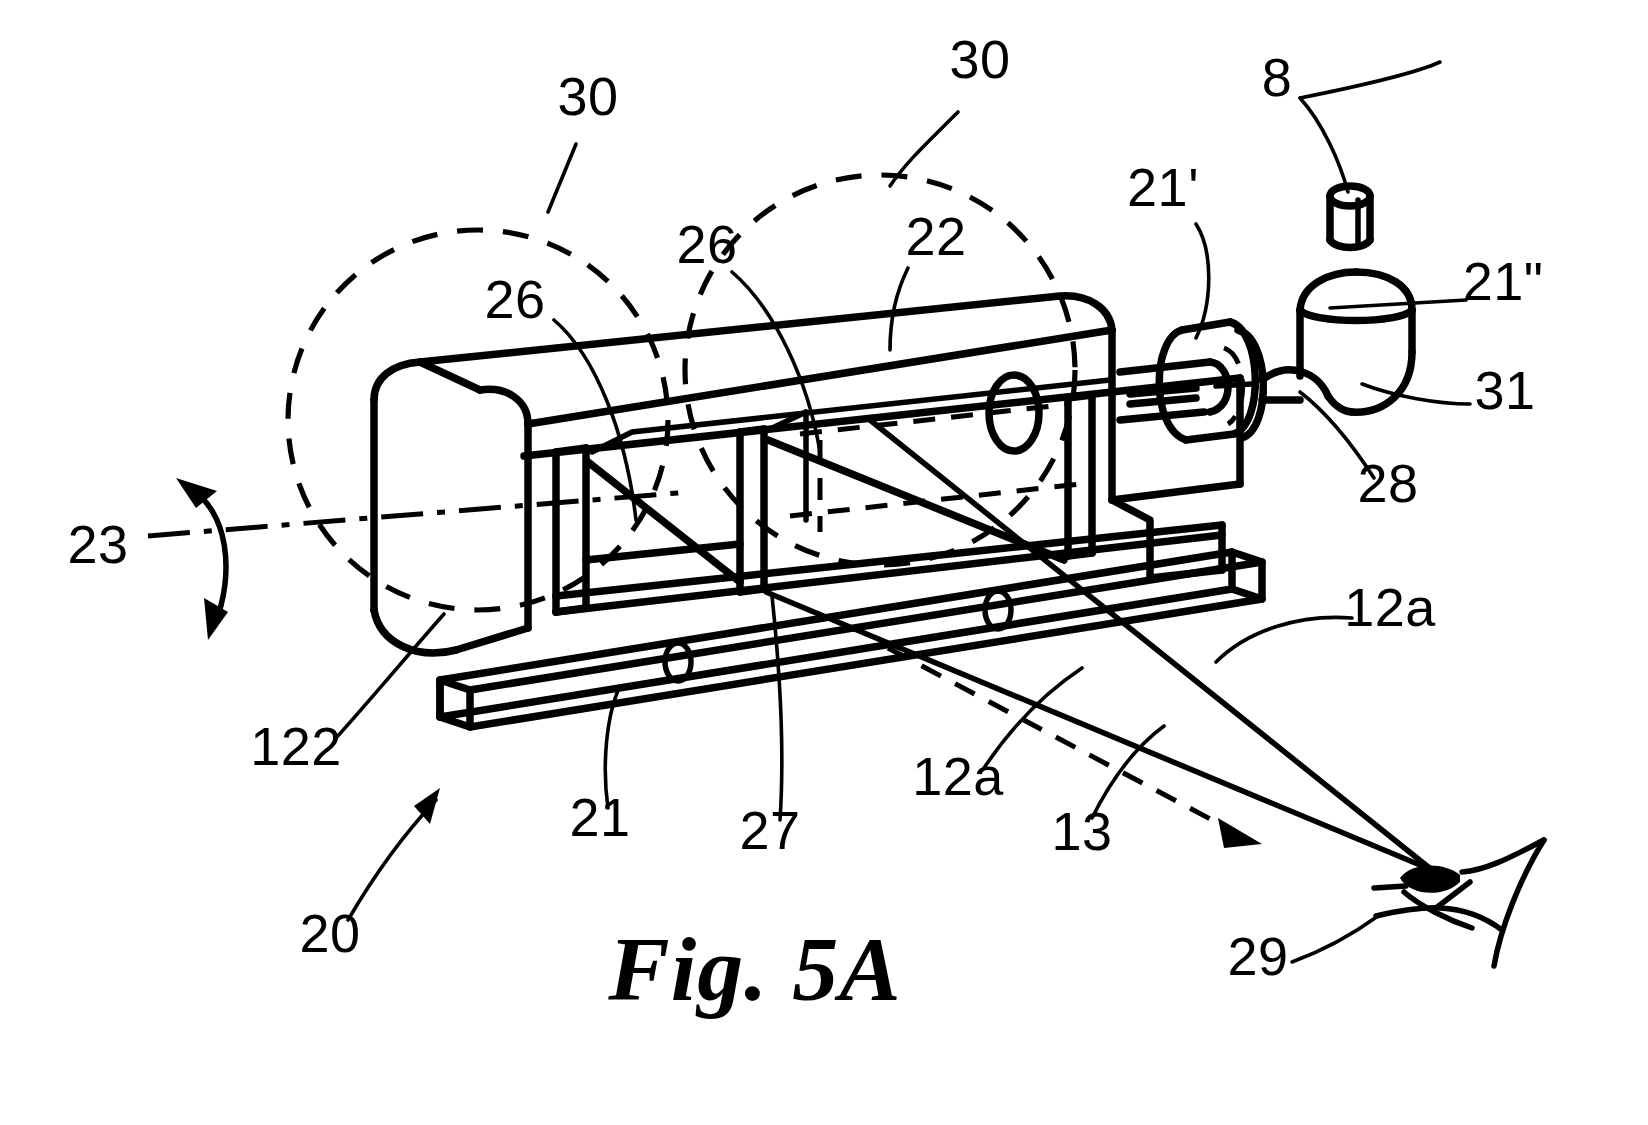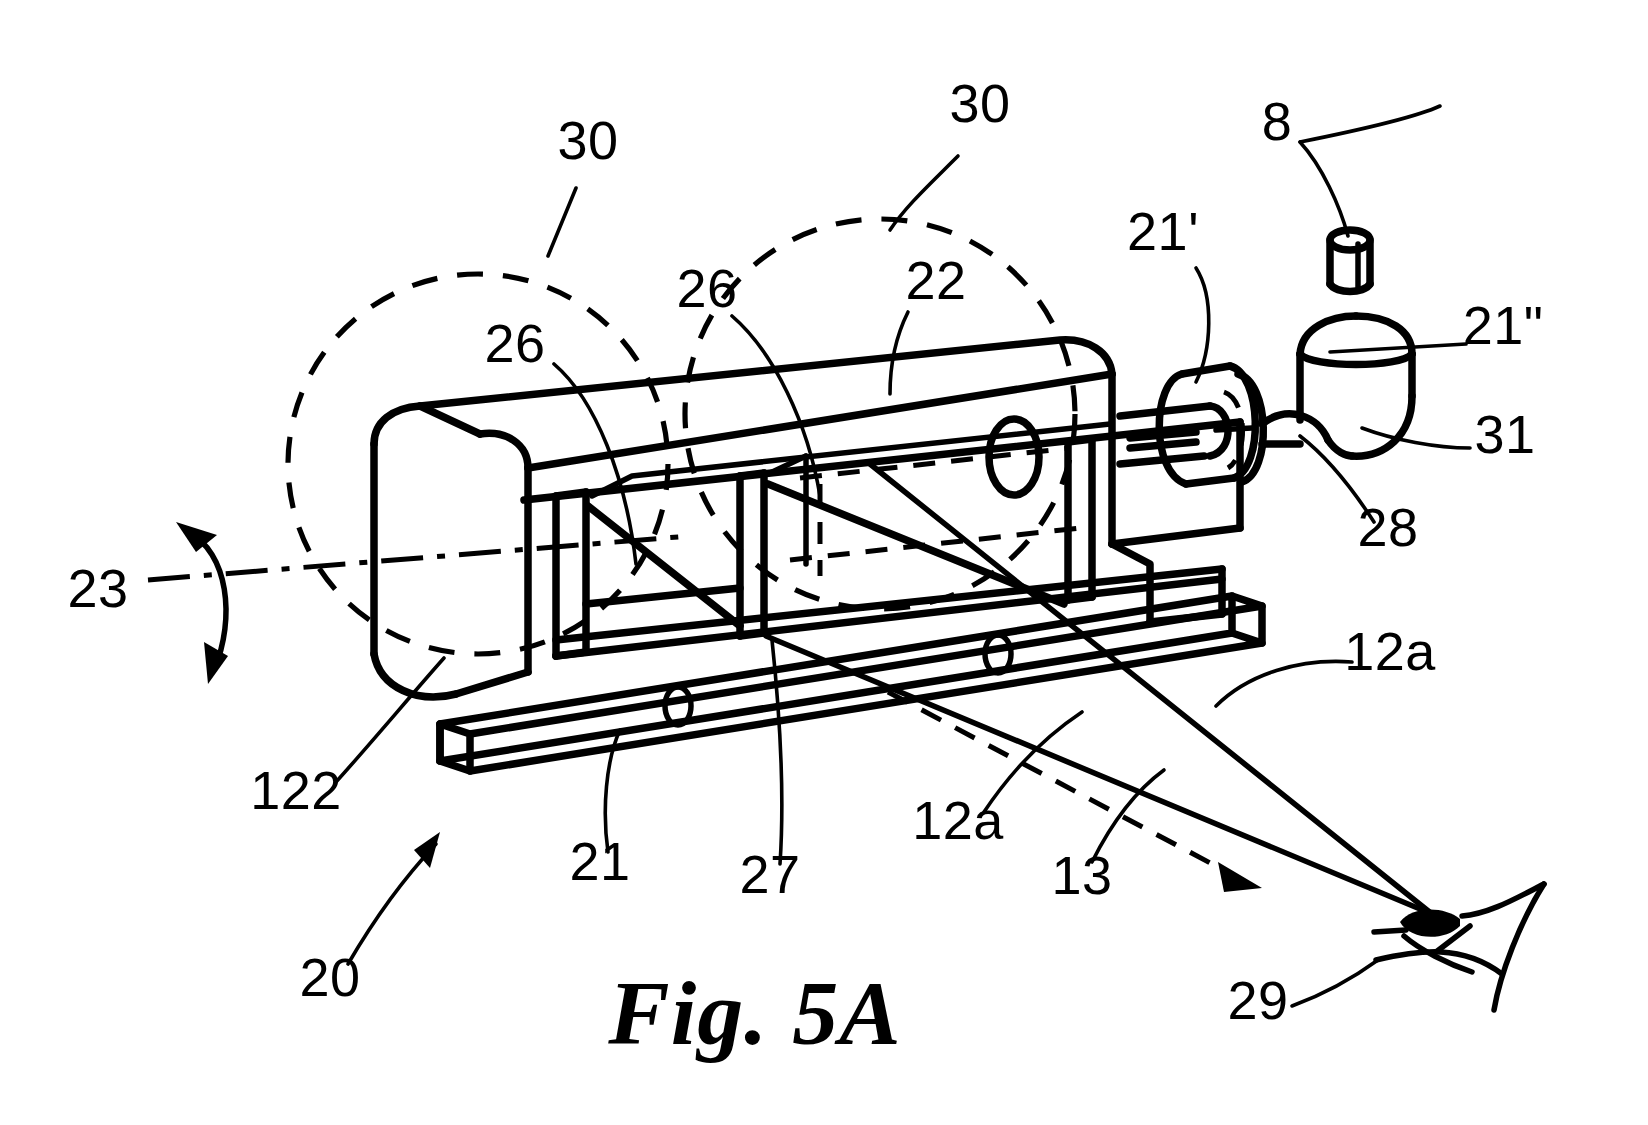--- a/index.html
+++ b/index.html
@@ -11,21 +11,20 @@
     width: 1648px;
     height: 1125px;
     font-family: "Liberation Sans", sans-serif;
     overflow: hidden;
   }
   #figure-root {
     position: relative;
     width: 1648px;
     height: 874px;
     background: #eab308;
-    margin-top: 44px;
   }
   svg#patent-svg {
     display: block;
     width: 1648px;
     height: 1125px;
   }
   .ln {
     fill: none;
     stroke: #000000;
     stroke-linecap: round;

